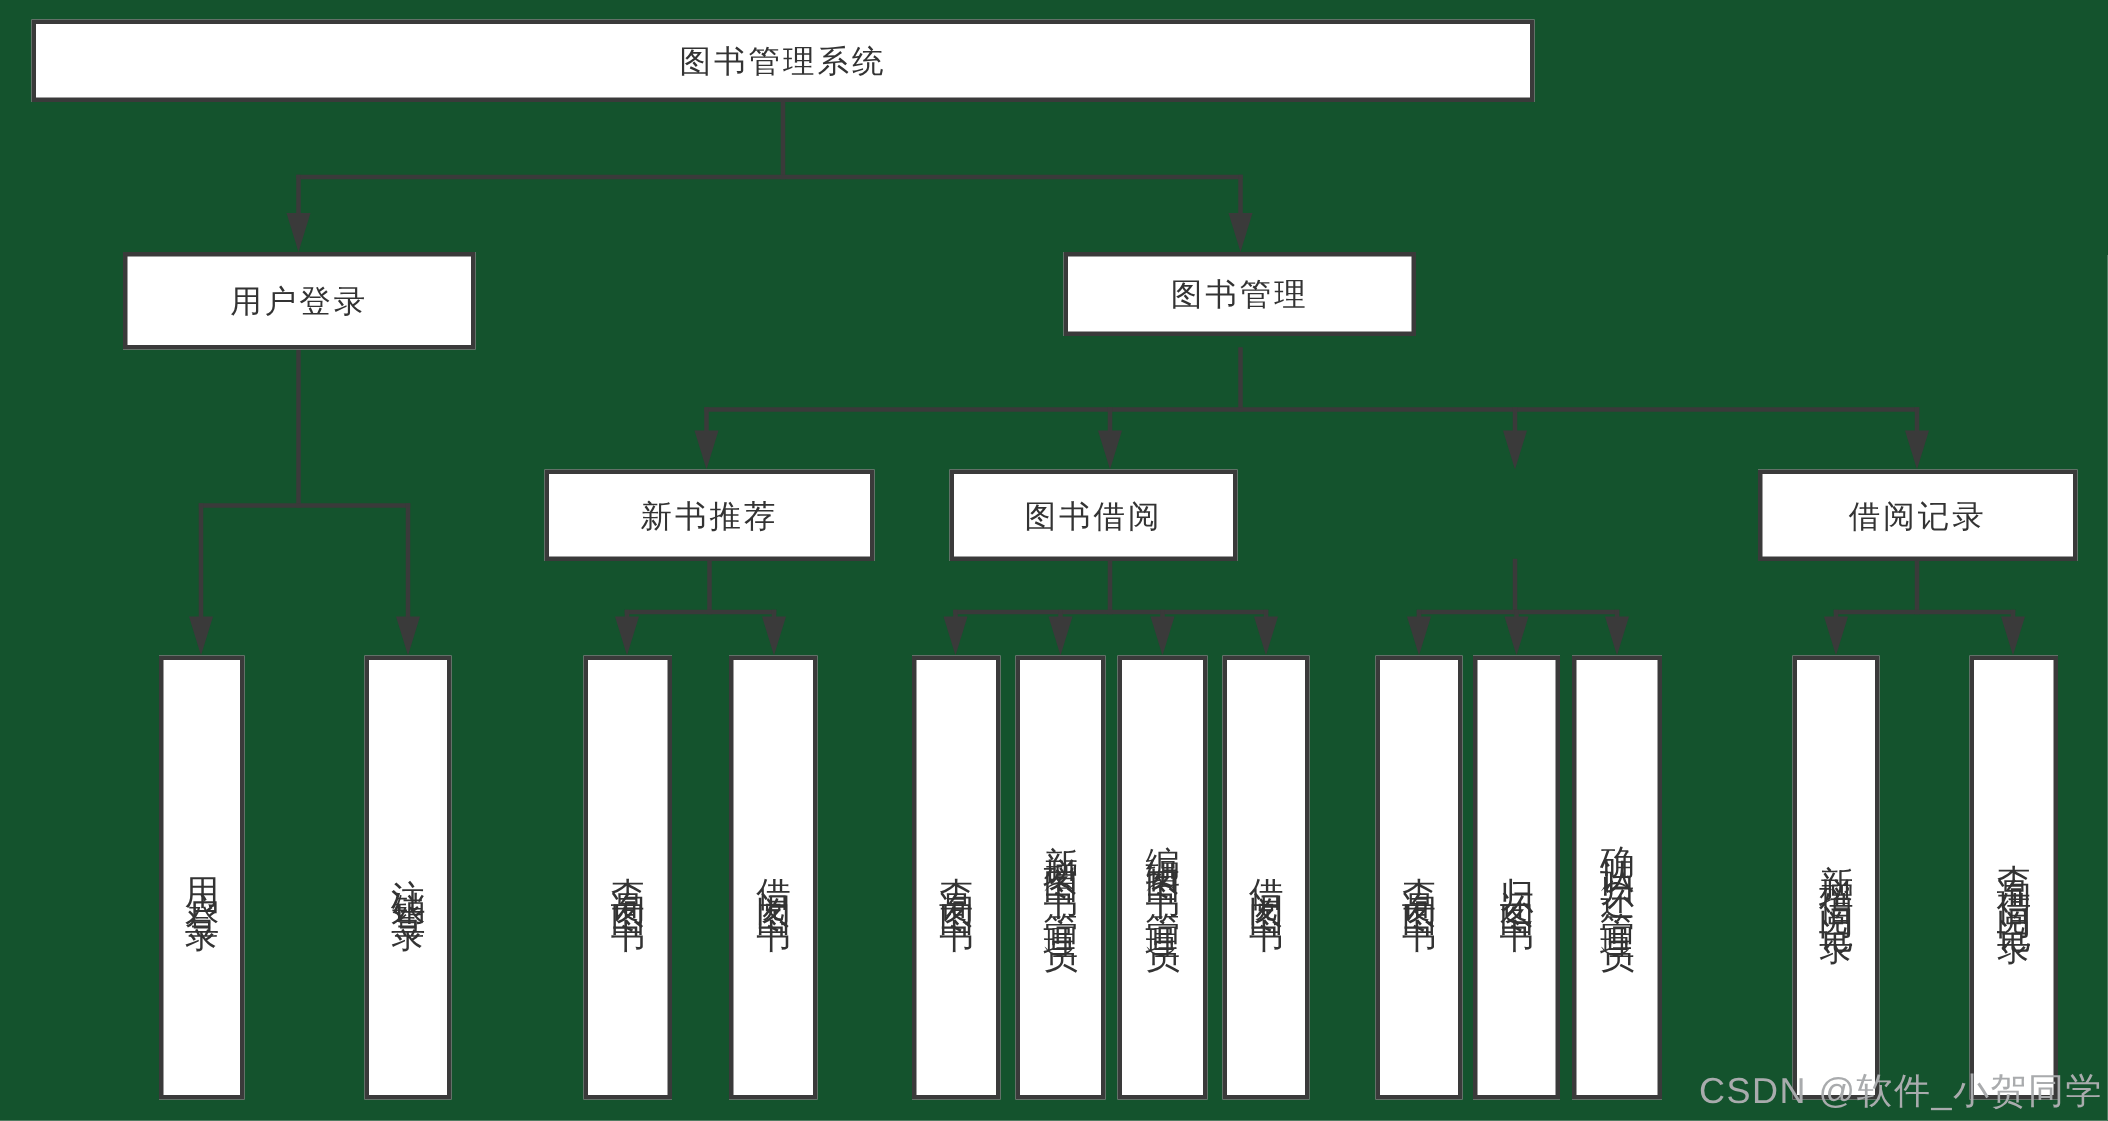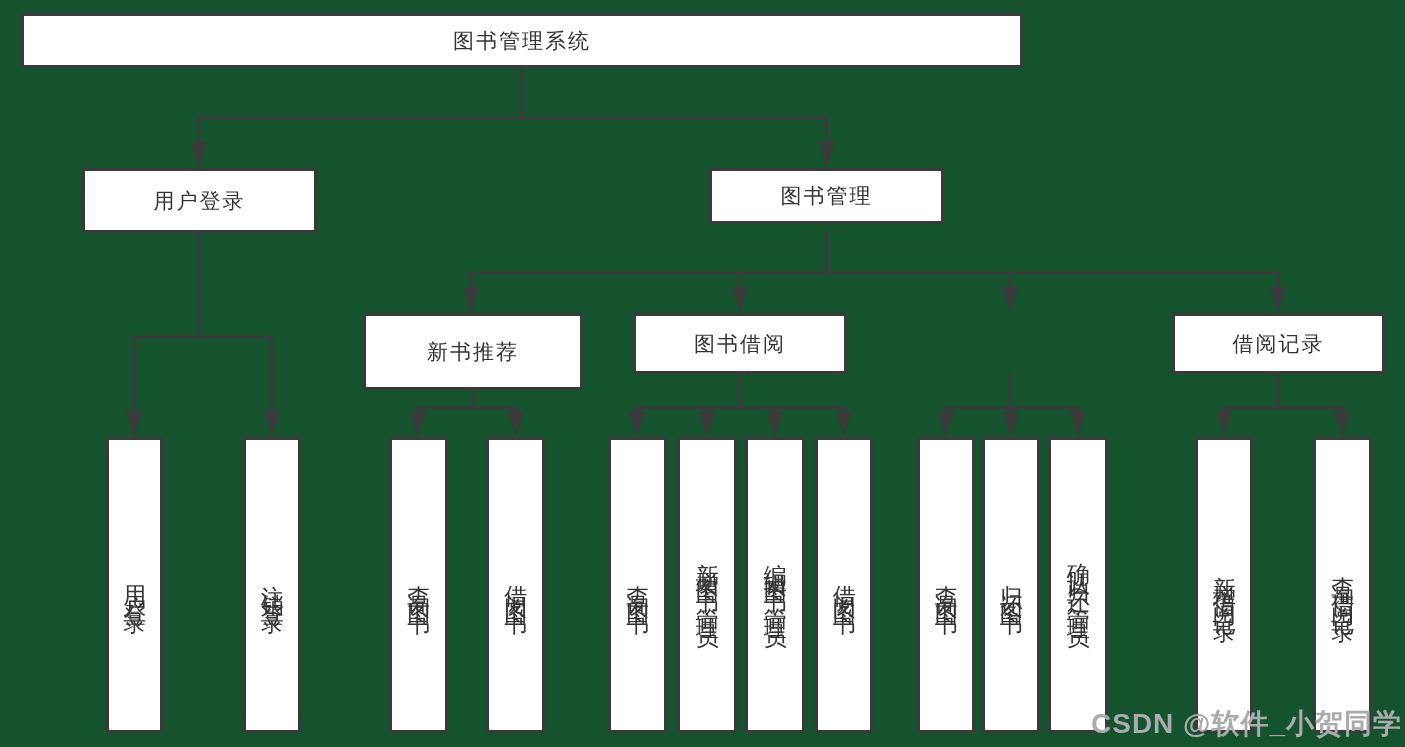--- a/index.html
+++ b/index.html
@@ -28,24 +28,23 @@
   .leaf{overflow:hidden;}
   .leaf .vtext{
     writing-mode:vertical-rl;
     letter-spacing:9px;
     font-size:23px;
     line-height:1.1;
     white-space:nowrap;
   }
   .watermark{
     position:absolute;right:3px;bottom:4px;
-    font-size:28px;letter-spacing:1px;
+    font-size:24px;letter-spacing:1px;
     color:var(--wm,#a9abad);
     white-space:nowrap;
-    font-weight:bold;
   }
 </style>
 </head>
 <body style="background: rgb(255, 255, 255);">
 
 <div class="canvas">
 
   <svg class="connector-layer" viewBox="0 0 1405 747" xmlns="http://www.w3.org/2000/svg">
 
     <g>
@@ -120,22 +119,22 @@
       <line class="c" x1="1342" y1="408" x2="1342" y2="415"></line>
       <polygon class="a" points="1334,411 1350,411 1342,437"></polygon>
     </g>
   </svg>
 
   <div class="node h-node" style="left:21px;top:13px;width:1002px;height:55px">图书管理系统</div>
 
   <div class="node h-node" style="left:82px;top:168px;width:235px;height:65px">用户登录</div>
   <div class="node h-node" style="left:709px;top:168px;width:235px;height:56px">图书管理</div>
 
-  <div class="node h-node" style="left:363px;top:313px;width:220px;height:77px">新书推荐</div>
-  <div class="node h-node" style="left:633px;top:313px;width:214px;height:61px">图书借阅</div>
+  <div class="node h-node" style="left:363px;top:313px;width:220px;height:61px">新书推荐</div>
+  <div class="node h-node" style="left:633px;top:313px;width:192px;height:61px">图书借阅</div>
   <div class="node h-node" style="left:1172px;top:313px;width:213px;height:61px">借阅记录</div>
 
   <div class="node leaf" style="left:106px;top:437px;width:57px;height:296px">
     <span class="vtext">用户登录</span>
   </div>
   <div class="node leaf" style="left:243px;top:437px;width:58px;height:296px">
     <span class="vtext">注销登录</span>
   </div>
 
   <div class="node leaf" style="left:389px;top:437px;width:59px;height:296px">

